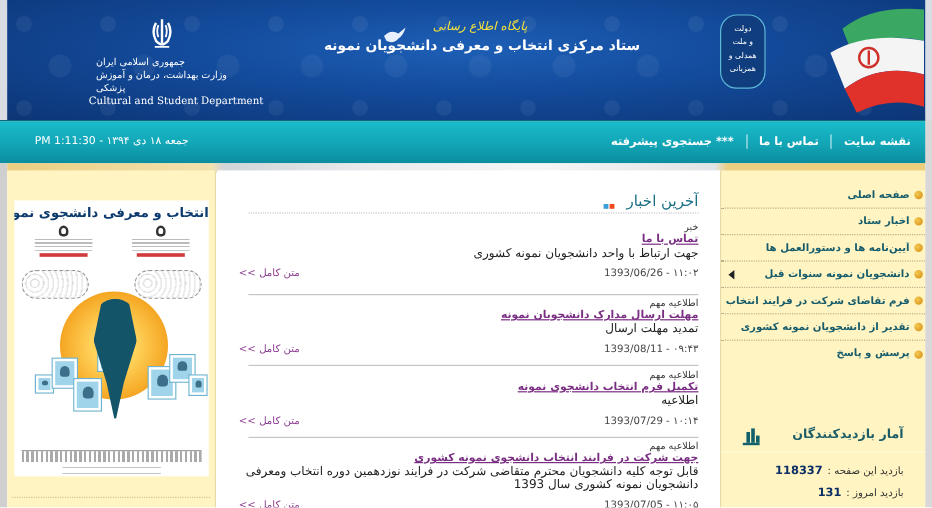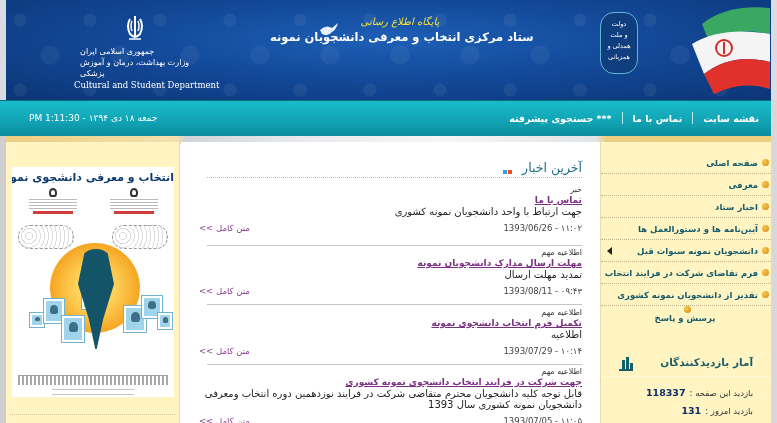--- a/index.html
+++ b/index.html
@@ -271,44 +271,40 @@
   </div>
 
   <div class="right-col">
     <ul class="menu">
       <li>
           <span class="bullet"></span>
           <a href="#">صفحه اصلی</a>
         </li>
       <li>
           <span class="bullet"></span>
-          <a href="#">معرفی</a>
-        </li>
-      <li>
-          <span class="bullet"></span>
           <a href="#">اخبار ستاد</a>
         </li>
       <li>
           <span class="bullet"></span>
           <a href="#">آیین‌نامه ها و دستورالعمل ها</a>
         </li>
       <li>
           <span class="bullet"></span>
           <a href="#">دانشجویان نمونه سنوات قبل</a>
           <span class="arrow"></span>
         </li>
       <li>
           <span class="bullet"></span>
           <a href="#">فرم تقاضای شرکت در فرایند انتخاب</a>
         </li>
       <li>
           <span class="bullet"></span>
           <a href="#">تقدیر از دانشجویان نمونه کشوری</a>
         </li>
-      <li style="border-bottom:none;flex-direction:column;">
+      <li style="border-bottom:none;">
           <span class="bullet"></span>
           <a href="#">پرسش و پاسخ</a>
         </li>
     </ul>
 
     <div class="stats-head">
       <span class="label">آمار بازدیدکنندگان</span>
       <span class="bars">
         <span style="height:6px"></span>
           <span style="height:12px"></span>

